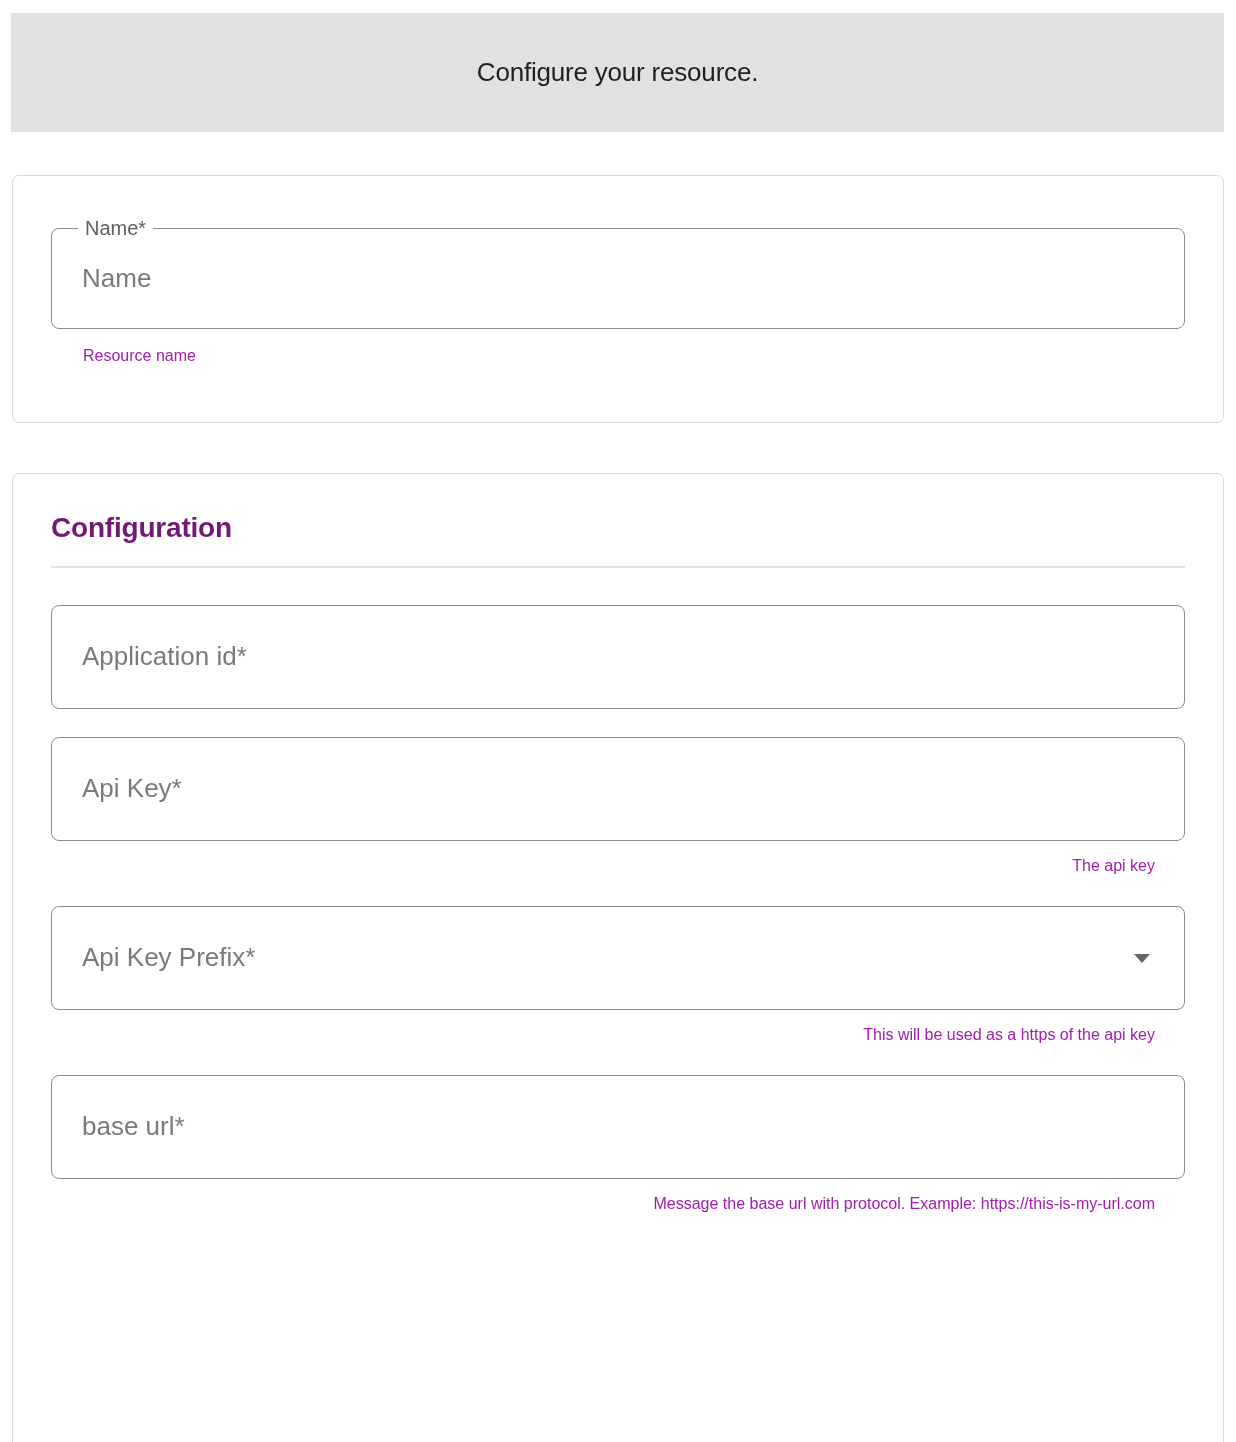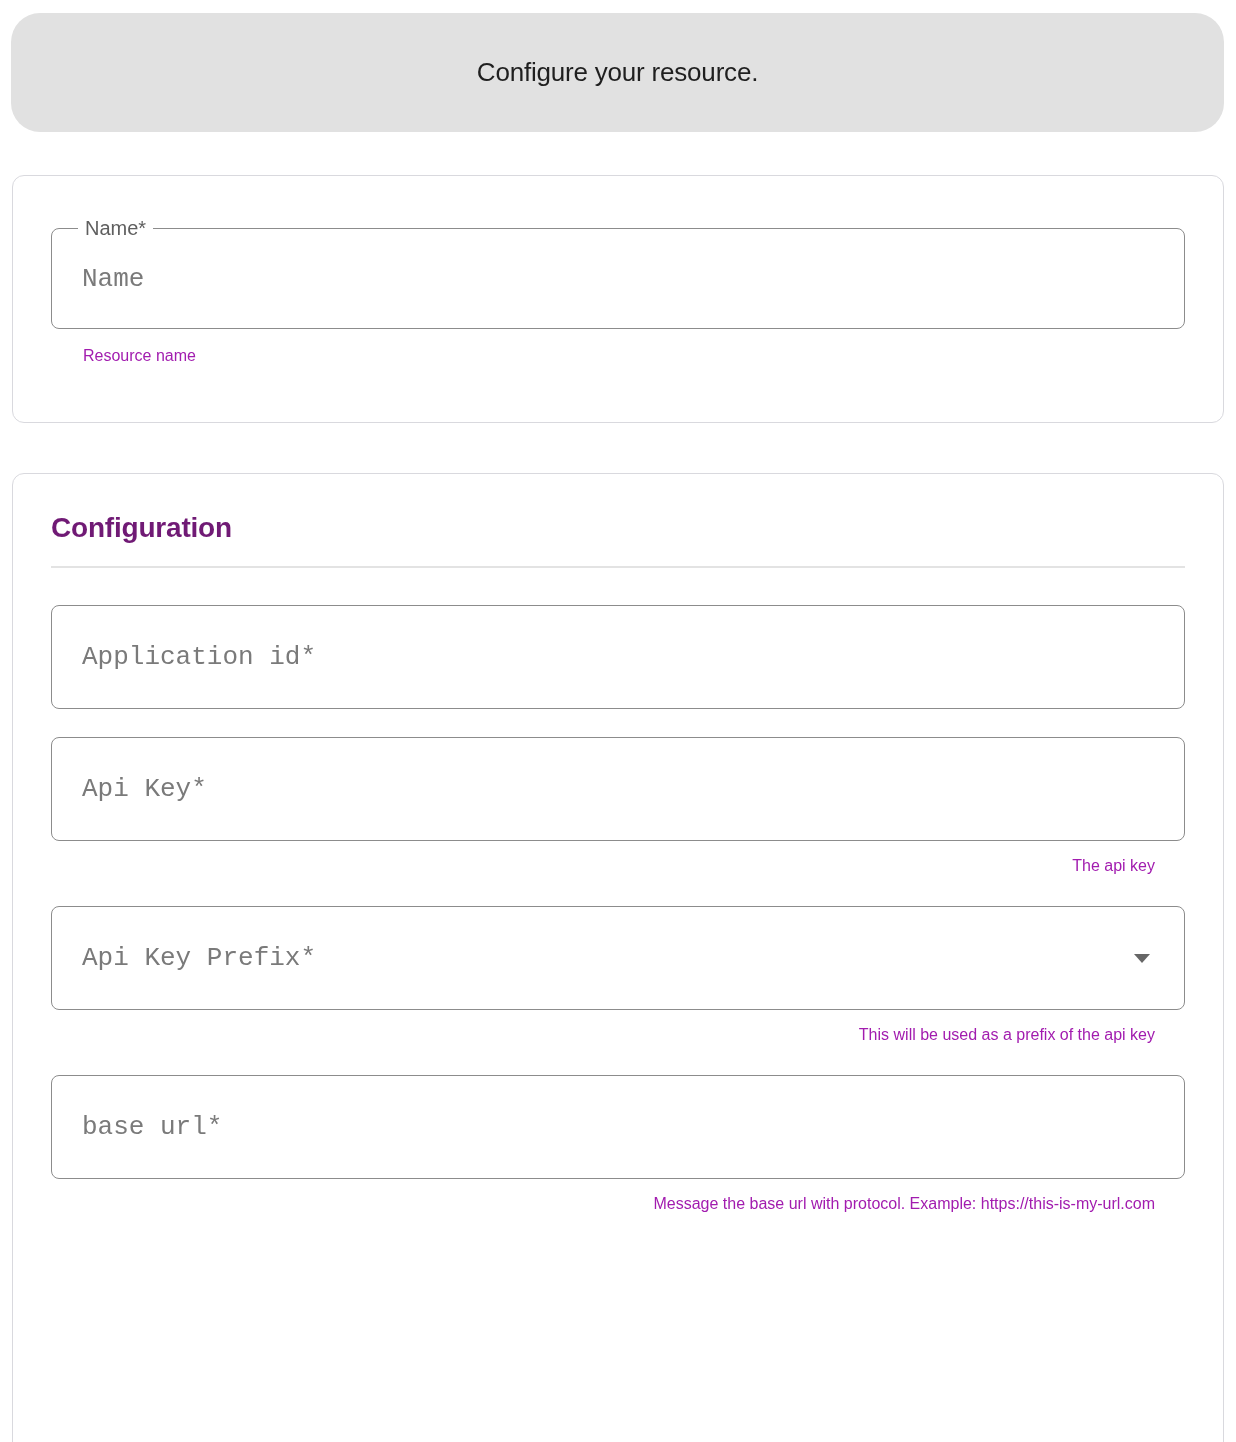--- a/index.html
+++ b/index.html
@@ -14,35 +14,34 @@
   }
 
   
   .topbar {
     margin: 13px 12px 0 11px;
     height: 119px;
     background: #e1e1e1;
     display: flex;
     align-items: center;
     justify-content: center;
-    border-radius: 29px;
   }
   .topbar-title {
     font-size: 26px;
     font-weight: 500;
     color: #1f1f1f;
     letter-spacing: -0.2px;
   }
 
   
   .card {
     margin: 16px 12px;
     background: #fff;
     border: 1.5px solid #d9d9de;
-    border-radius: 12px;
+    border-radius: 7px;
   }
   .card-name {
     margin-top: 43px;
     padding: 52px 38px 54px 38px;
   }
   .card-config {
     margin-top: 50px;
     height: 1100px;           
     padding: 40px 38px 0 38px;
   }
@@ -64,21 +63,21 @@
     color: #5f5f5f;
     line-height: 22px;
   }
   .text-input {
     width: 100%;
     height: 100%;
     border: none;
     outline: none;
     background: transparent;
     padding: 0 30px;
-    font-family: Liberation Mono, monospace;
+    font-family: Liberation Sans, sans-serif;
     font-size: 26px;
     color: #333333;
   }
   .text-input::placeholder { color: #7a7a7a; opacity: 1; }
 
   .helper {
     font-size: 16px;
     line-height: 24px;
     color: #a21caf;
   }
@@ -156,21 +155,21 @@
       
     </div>
     <div class="helper helper-right">The api key</div>
   </div>
 
   <div class="field-row">
     <div class="cfg-input-wrap">
       <input class="text-input cfg-input" type="text" readonly="" placeholder="Api Key Prefix*" style="">
       <span class="select-arrow"></span>
     </div>
-    <div class="helper helper-right">This will be used as a prefix of the api key</div>
+    <div class="helper helper-right">This will be used as a https of the api key</div>
   </div>
 
   <div class="field-row">
     <div class="cfg-input-wrap">
       <input class="text-input cfg-input" type="text" placeholder="base url*" style="">
       
     </div>
     <div class="helper helper-right">Message the base url with protocol. Example: https://this-is-my-url.com</div>
   </div>
 </div>

